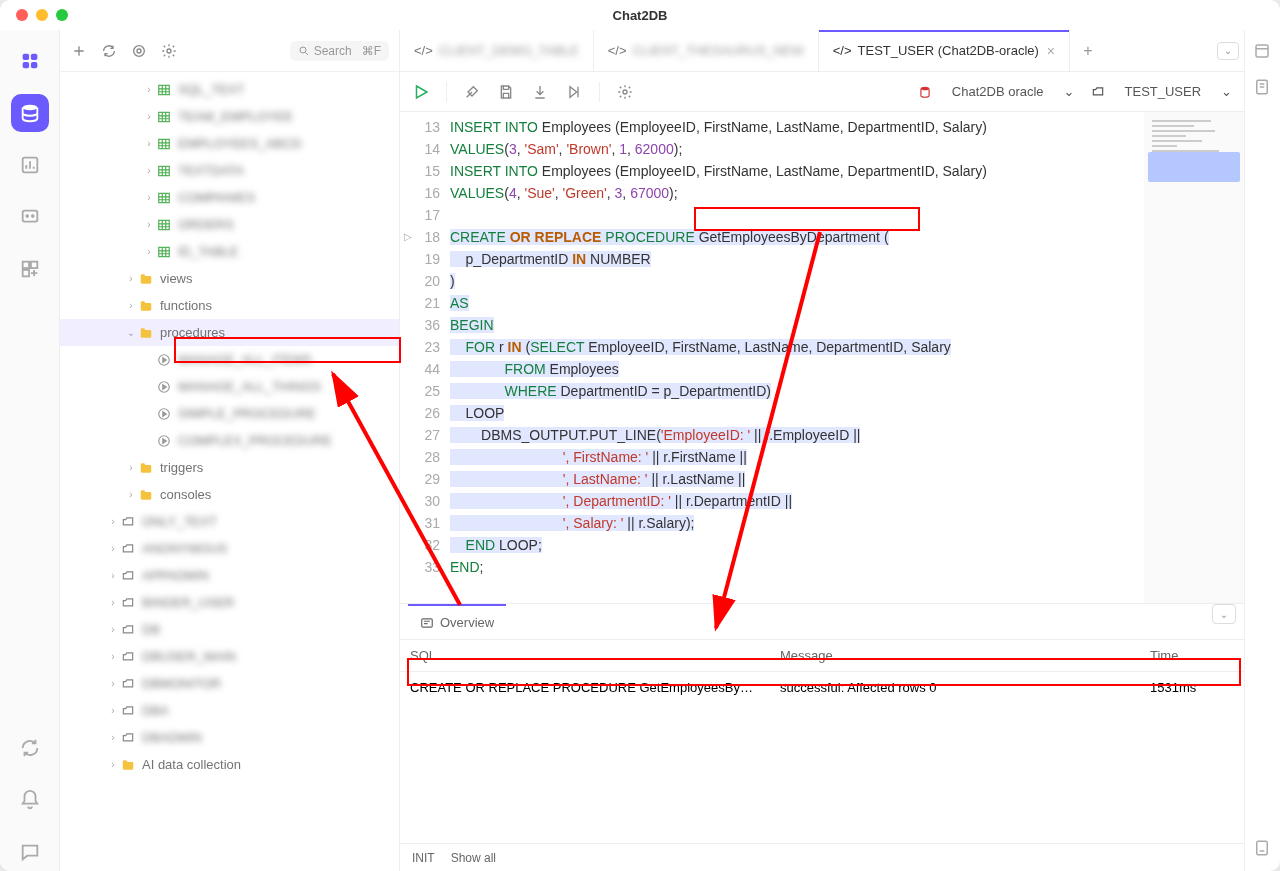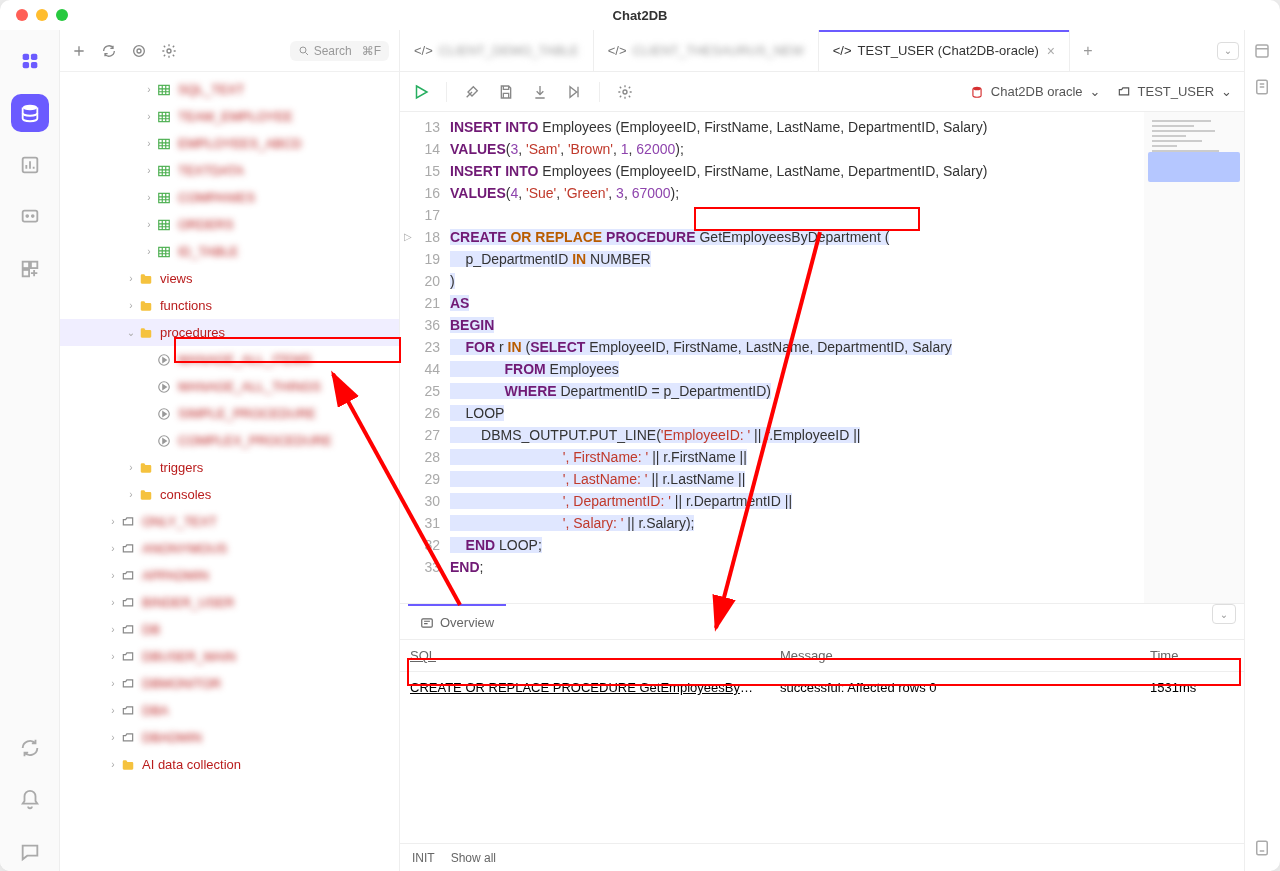--- a/index.html
+++ b/index.html
@@ -24,62 +24,62 @@
 .search-box { margin-left: auto; display: flex; align-items: center; gap: 4px; background: #f5f5f5; border-radius: 6px; padding: 3px 8px; font-size: 12px; color: #999; }
 .sidebar-tree { flex: 1; overflow-y: auto; padding: 4px 0; font-size: 13px; }
 .tree-row { display: flex; align-items: center; height: 27px; padding-left: 10px; cursor: pointer; white-space: nowrap; overflow: hidden; }
 .tree-row.selected { background: #f0eeff; }
 .chevron { width: 14px; font-size: 10px; color: #aaa; display: inline-block; text-align: center; }
 .tree-icon { width: 16px; height: 16px; margin-right: 6px; display: inline-flex; align-items: center; justify-content: center; flex-shrink: 0; }
 .folder-icon { color: #f5c23e; }
 .table-icon { color: #4caf50; }
 .proc-icon { color: #999; }
 .blur-text { filter: blur(3px); color: #999; }
-.tree-label { color: #b91c1c; overflow: hidden; text-overflow: ellipsis; }
+.tree-label { color: #737373; overflow: hidden; text-overflow: ellipsis; }
 .main { flex: 1; display: flex; flex-direction: column; overflow: hidden; }
 .tabs-bar { height: 42px; display: flex; align-items: stretch; border-bottom: 1px solid #eee; }
 .tab { display: flex; align-items: center; padding: 0 14px; font-size: 13px; color: #777; border-right: 1px solid #eee; cursor: pointer; position: relative; }
 .tab.active { color: #333; }
 .tab.active::before { content: ''; position: absolute; top: 0; left: 0; right: 0; height: 2px; background: #6b5bff; }
 .tab .close-x { margin-left: 8px; color: #aaa; font-size: 14px; }
 .tab-add { width: 36px; display: flex; align-items: center; justify-content: center; color: #999; cursor: pointer; }
 .tab-menu { margin-left: auto; width: 32px; display: flex; align-items: center; justify-content: center; }
 .tab-menu-box { width: 22px; height: 18px; border: 1px solid #ddd; border-radius: 4px; display: flex; align-items: center; justify-content: center; color: #999; font-size: 10px; }
 .toolbar { height: 40px; display: flex; align-items: center; padding: 0 12px; gap: 16px; border-bottom: 1px solid #eee; }
 .tool-icon { width: 18px; height: 18px; color: #888; cursor: pointer; display: flex; align-items: center; justify-content: center; }
 .run-icon { color: #27ae60; }
 .tool-sep { width: 1px; height: 20px; background: #eee; }
 .tool-right { margin-left: auto; display: flex; align-items: center; gap: 16px; font-size: 13px; color: #555; }
-.db-selector { display: flex; align-items: center; gap: 7px; cursor: pointer; }
+.db-selector { display: flex; align-items: center; gap: 20px; cursor: pointer; }
 .db-icon { width: 14px; height: 14px; }
 .editor-area { flex: 1; display: flex; overflow: hidden; position: relative; }
 .editor { flex: 1; display: flex; font-family: "SF Mono", Monaco, Consolas, monospace; font-size: 14px; line-height: 22px; overflow: hidden; }
 .gutter { width: 50px; text-align: right; color: #aaa; padding-right: 10px; padding-top: 4px; user-select: none; position: relative; }
 .gutter .gline { height: 22px; }
 .run-marker { position: absolute; left: 4px; color: #aaa; font-size: 10px; }
 .code { flex: 1; padding-top: 4px; white-space: pre; color: #333; position: relative; }
 .code .cline { height: 22px; }
-.kw { color: #701a75; font-weight: 700; }
+.kw { color: #15803d; font-weight: 400; }
 .kw2 { color: #b95c00; font-weight: 600; }
 .str { color: #c0392b; }
 .num { color: #8e44ad; }
 .sel-bg { background: #e0e7ff; }
 .minimap { width: 100px; background: #fafafa; position: relative; }
 .mini-lines { position: absolute; top: 8px; left: 8px; right: 8px; }
 .mini-line { height: 2px; background: #ccc; margin-bottom: 3px; }
 .mini-highlight { background: #b5c7ff; height: 30px; position: absolute; top: 40px; left: 4px; right: 4px; border-radius: 2px; }
 .results-panel { border-top: 1px solid #eee; display: flex; flex-direction: column; }
 .results-tabs { display: flex; height: 36px; padding: 0 8px; border-bottom: 1px solid #eee; }
 .res-tab { display: flex; align-items: center; gap: 6px; padding: 6px 12px; font-size: 13px; color: #666; border-top: 2px solid #6b5bff; }
 .res-collapse { margin-left: auto; width: 24px; height: 20px; border: 1px solid #ddd; border-radius: 4px; display: flex; align-items: center; justify-content: center; font-size: 10px; color: #999; cursor: pointer; }
 .results-table { font-size: 13px; }
 .res-head { display: flex; border-bottom: 1px solid #eee; color: #666; }
 .res-row { display: flex; }
 .res-cell { padding: 8px 10px; overflow: hidden; text-overflow: ellipsis; white-space: nowrap; }
-.col-sql { flex: 1; max-width: 370px; text-decoration: underline; }
+.col-sql { flex: 1; max-width: 370px; }
 .col-msg { flex: 1; max-width: 370px; }
 .col-time { width: 90px; }
 .statusbar { height: 28px; border-top: 1px solid #eee; display: flex; align-items: center; padding: 2px 12px; font-size: 12px; color: #666; gap: 16px; }
 .status-left { }
 .status-center { flex: 1; text-align: center; }
 .status-right { }
 .bottom-bar { position: absolute; bottom: 0; left: 60px; width: 340px; height: 36px; background: #fff; border-top: 1px solid #eee; display: flex; align-items: center; padding: 0 10px; font-size: 12px; gap: 10px; }
 .team-btn { background: #333; color: #fff; padding: 4px 10px; border-radius: 5px; font-size: 11px; cursor: pointer; }
 .right-rail { width: 36px; display: flex; flex-direction: column; align-items: center; padding-top: 12px; gap: 16px; border-left: 1px solid #eee; }
 .right-rail .rr-icon { width: 20px; height: 20px; color: #aaa; cursor:pointer; }

